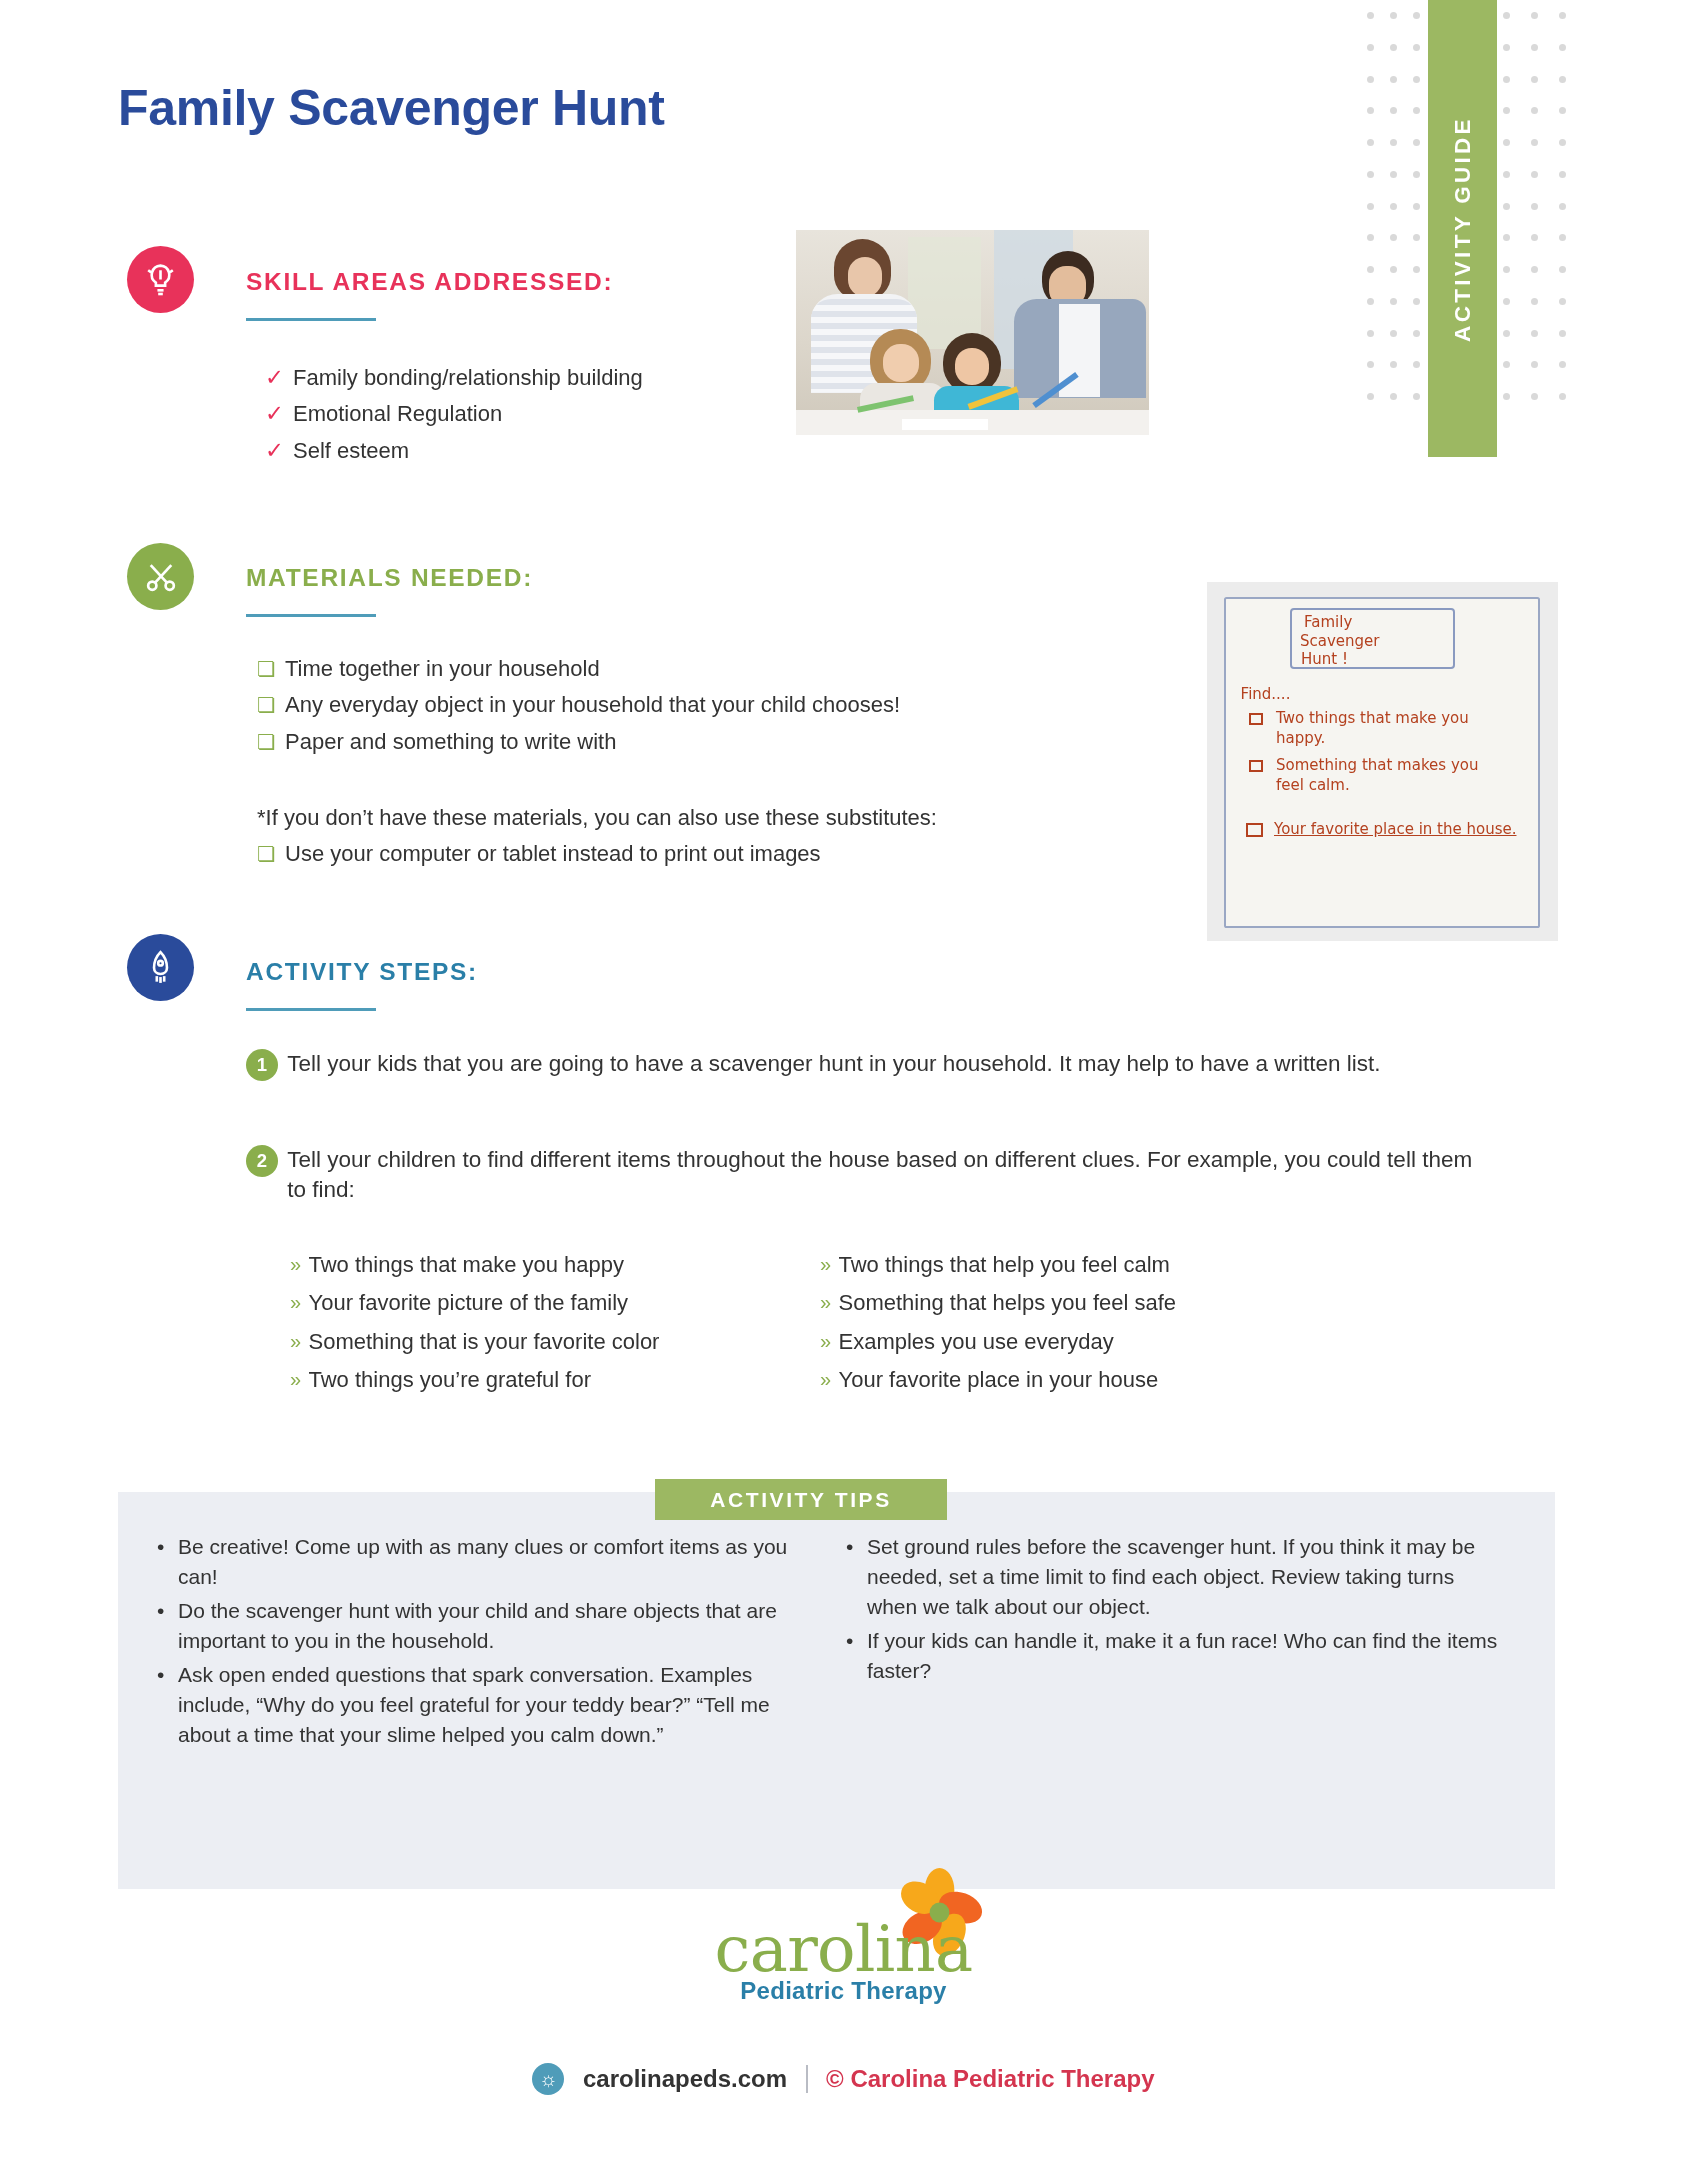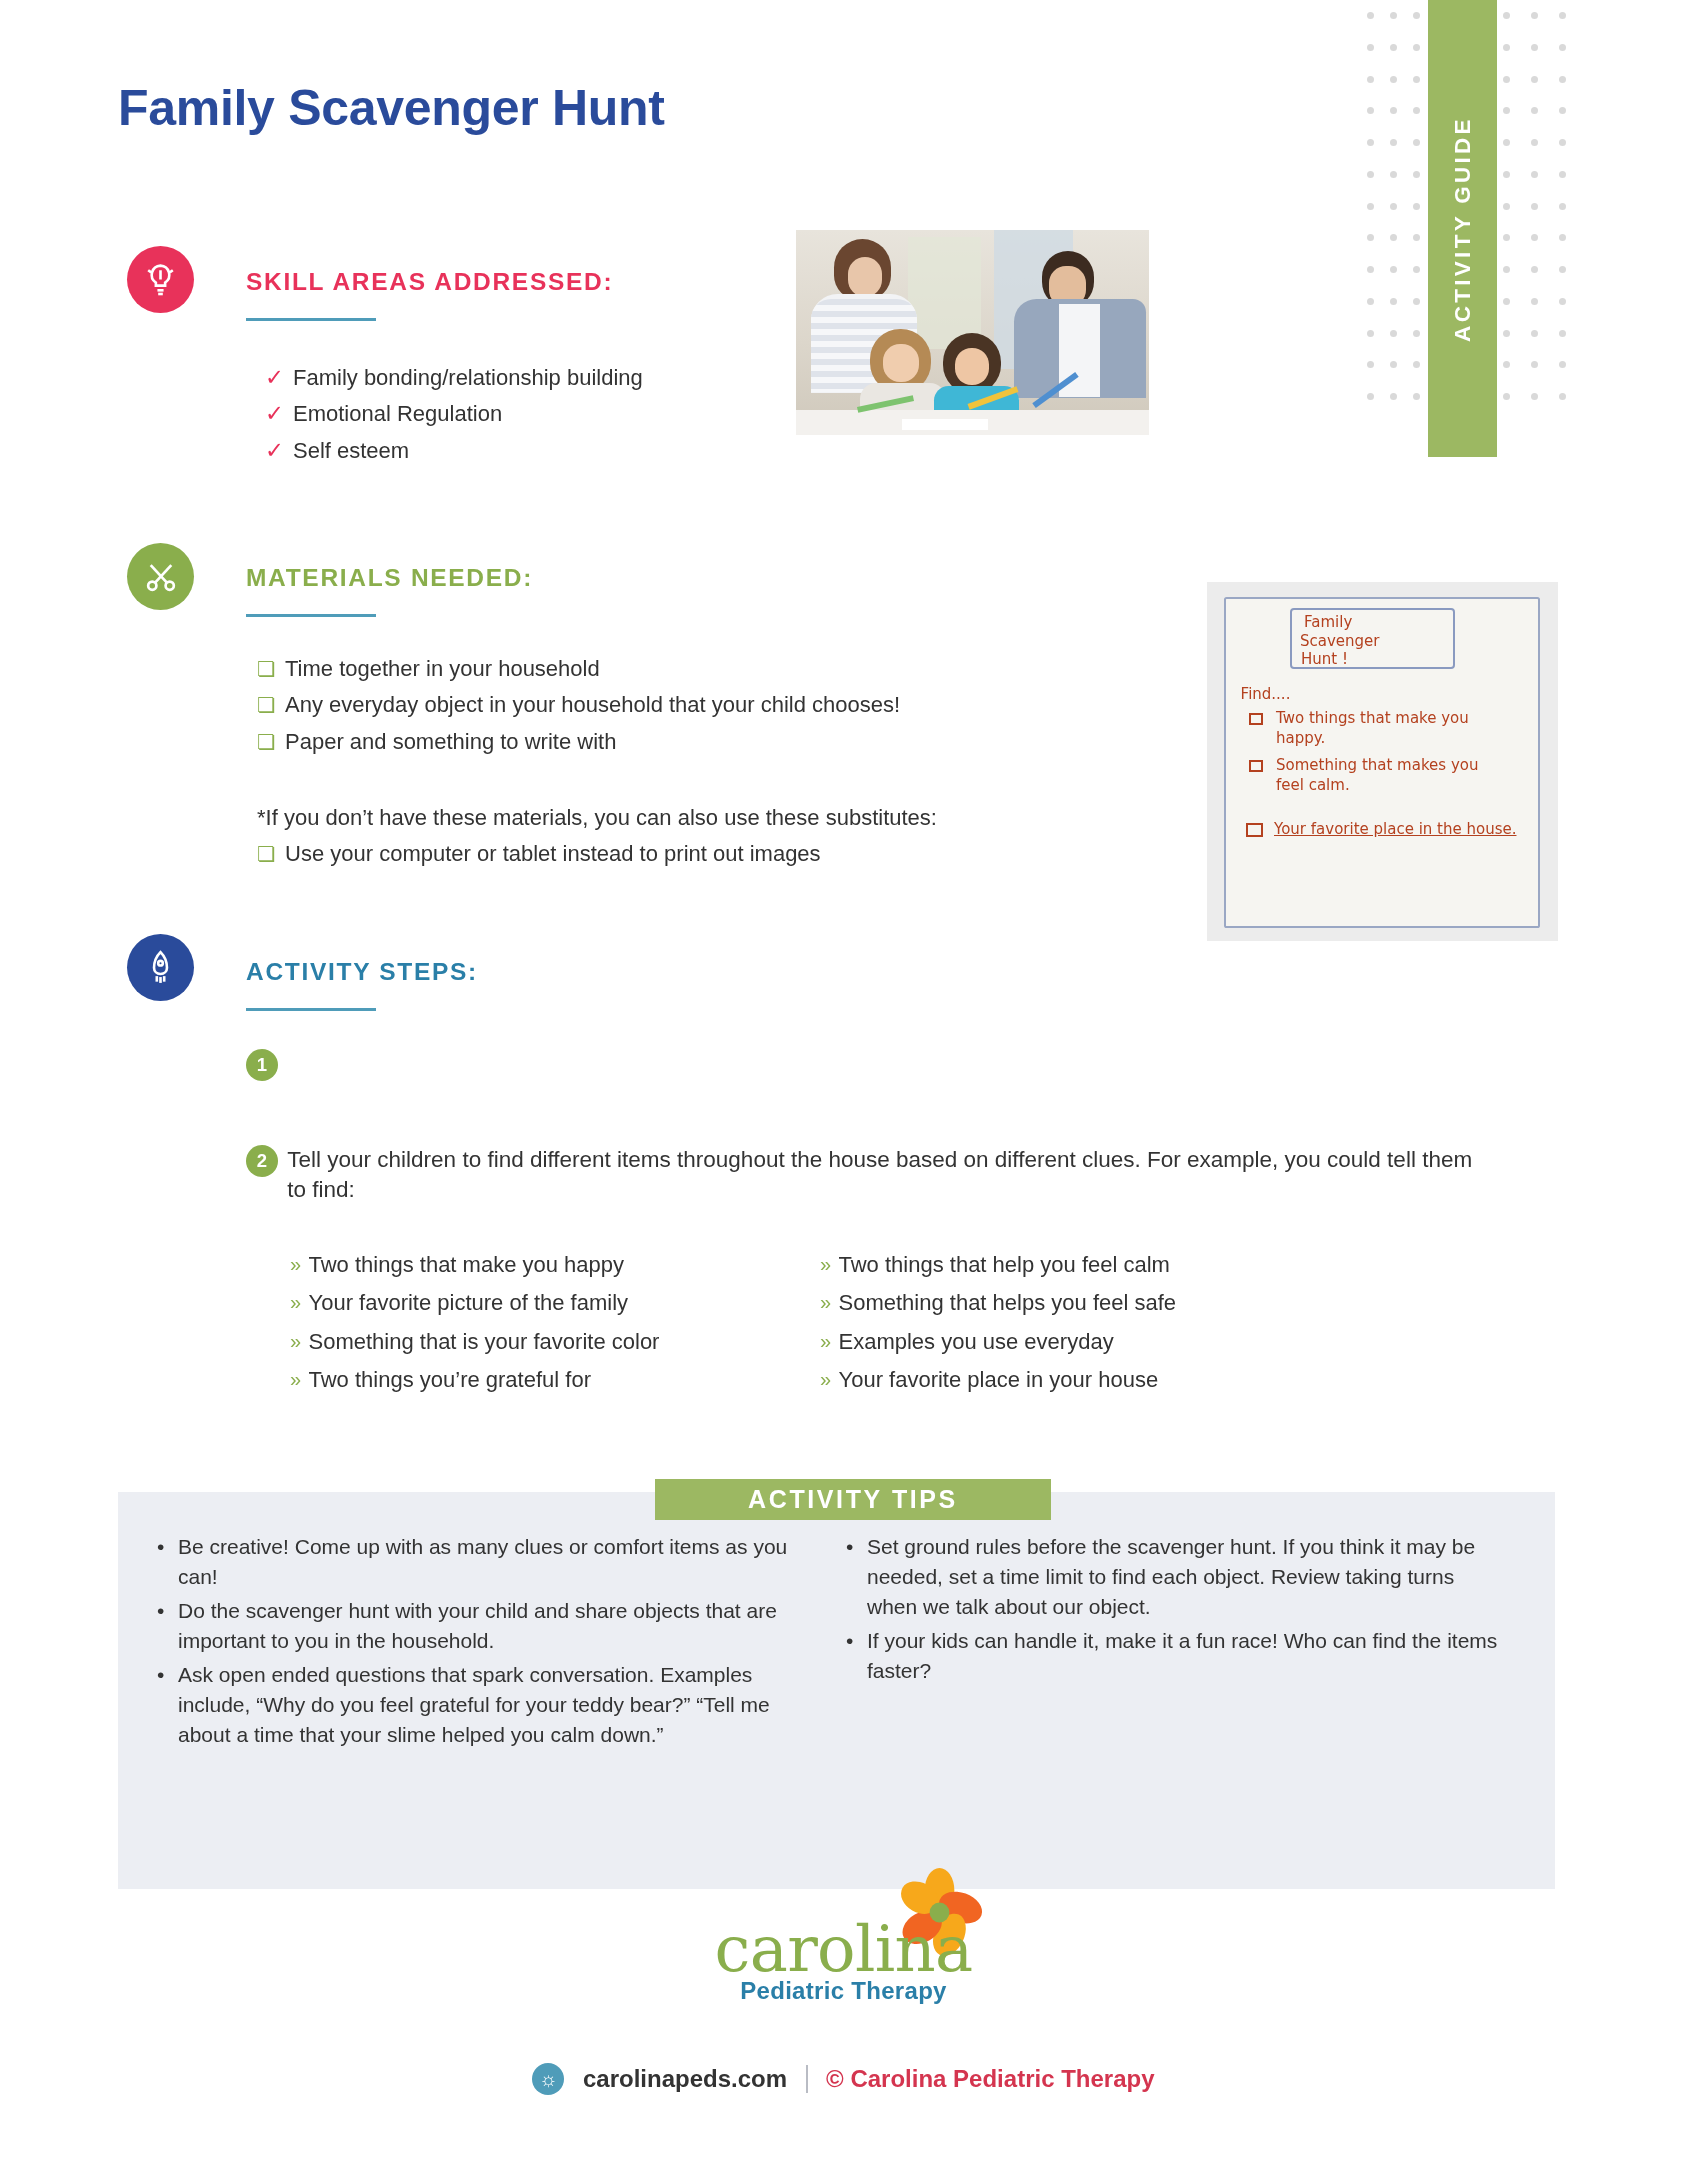--- a/index.html
+++ b/index.html
@@ -187,24 +187,24 @@
   
   .tips-box {
     position: absolute;
     top: 1492px; left: 118px;
     width: 1437px; height: 397px;
     background: #eceef3;
   }
   .tips-header {
     position: absolute;
     top: 1479px; left: 655px;
-    width: 396px; height: 41px;
+    width: 292px; height: 41px;
     background: #9cb862;
     color: #ffffff;
-    font-size: 25px;
+    font-size: 21px;
     font-weight: bold;
     letter-spacing: 2.6px;
     display: flex; align-items: center; justify-content: center;
   }
   .tips-col { position: absolute; width: 662px; }
   .tip-row { display: flex; margin-bottom: 4px; }
   .tip-dot {
     width: 21px; flex: 0 0 21px;
     color: #333333;
     font-size: 21px;
@@ -481,20 +481,21 @@
       <line x1="9.6" y1="17.6" x2="9.6" y2="21.2"></line>
       <line x1="12" y1="18.2" x2="12" y2="22"></line>
       <line x1="14.4" y1="17.6" x2="14.4" y2="21.2"></line>
     </svg>
   </div>
   <div class="sec-title blue" style="top:958px; left:246px;">ACTIVITY STEPS:</div>
   <div class="rule" style="top:1008px; left:246px;"></div>
 
   <div class="step-row" style="top:1049px; left:246px; width:1250px;">
     <div class="step-num">1</div>
+    <div class="step-text">Tell your kids that you are going to have a scavenger hunt in your household. It may help to have a written list.</div>
   </div>
 
   <div class="step-row" style="top:1145px; left:246px; width:1250px;">
     <div class="step-num">2</div>
     <div class="step-text">Tell your children to find different items throughout the house based on different clues. For example, you could tell them to find:</div>
   </div>
 
   <div class="bullet-col" style="top:1250px; left:290px; width:529px;">
     <div class="bullet-row">
       <div class="chev">»</div>

